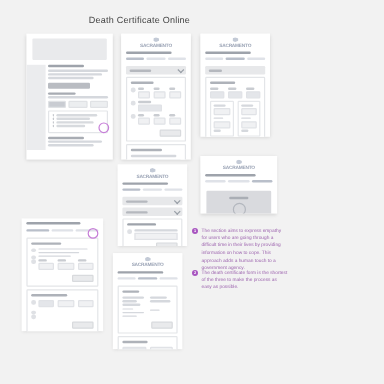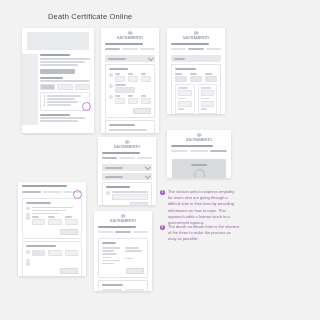--- a/index.html
+++ b/index.html
@@ -4,21 +4,21 @@
 <style>
   html,body{margin:0;padding:0;}
   body{
     width:256px;height:320px;
     background:#f2f2f2;
     font-family:"Liberation Sans", sans-serif;
     overflow:hidden;
     position:relative;
   }
   .page-title{
-    position:absolute;left:4px;top:12px;
+    position:absolute;left:30px;top:12px;
     font-size:7.5px;color:#444;letter-spacing:.2px;
     white-space:nowrap;
     padding-left:44px;
   }
 
   
   .panel{
     position:absolute;
     background:#ffffff;
     box-shadow:0 1px 3px rgba(0,0,0,.13);

